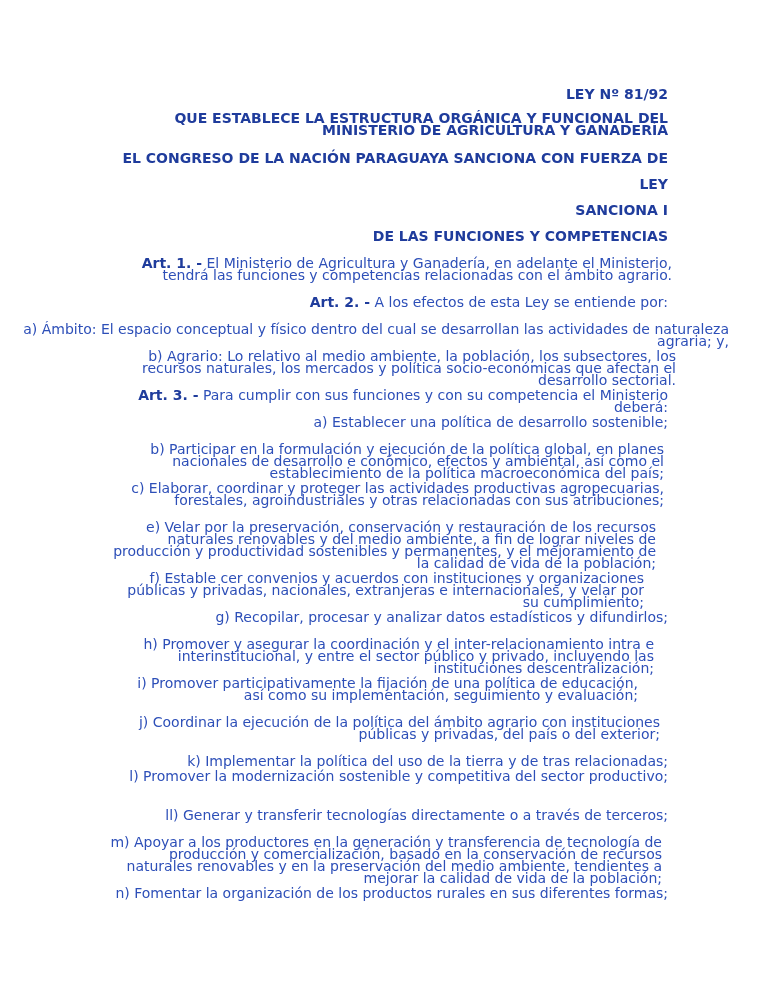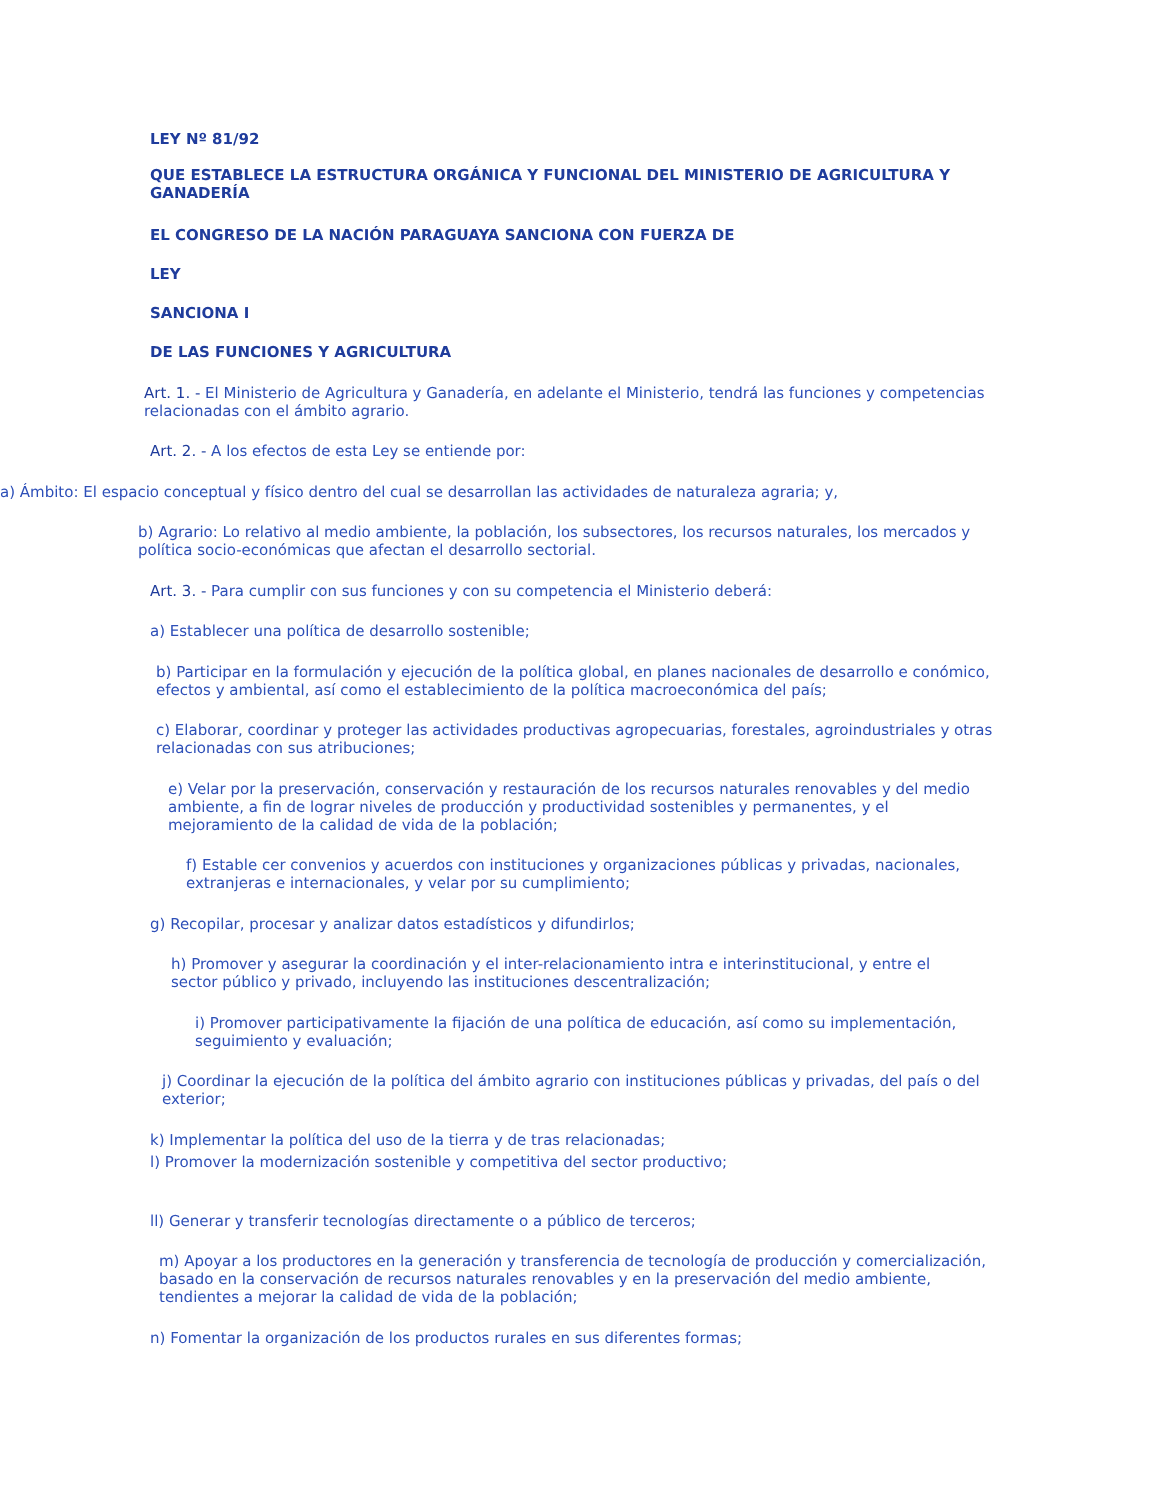--- a/index.html
+++ b/index.html
@@ -1,45 +1,45 @@
 <!DOCTYPE html>
 <html><head>
 <meta charset="utf-8">
 <style>
   html, body { margin:0; padding:0; background:#ffffff; }
   body { width:768px; height:994px; overflow:hidden; position:relative; }
   .page { position:absolute; left:0; top:0; width:768px; }
   .line {
     position:absolute; left:100px; width:568px;
-    text-align:left;
+    text-align:right;
     font-family:"DejaVu Sans", sans-serif;
-    font-size:10px; line-height:12px;
+    font-size:14px; line-height:12px;
     color:#2d4fb8;
     white-space:normal;
   }
   .wide { left:96px; width:576px; }
   .head { font-weight:bold; color:#1f3c9c; }
-  .art { font-weight:normal; color:#1f3c9c;margin-top:28px; }
+  .art { font-weight:bold; color:#1f3c9c;margin-top:28px; }
 </style>
 </head>
 <body>
 
 <div class="page">
 
   <div class="line head" style="top:88px">LEY Nº 81/92</div>
 
   <div class="line head" style="top:112px">QUE ESTABLECE LA ESTRUCTURA ORGÁNICA Y FUNCIONAL DEL MINISTERIO DE AGRICULTURA Y GANADERÍA</div>
 
   <div class="line head" style="top:152px">EL CONGRESO DE LA NACIÓN PARAGUAYA SANCIONA CON FUERZA DE</div>
 
   <div class="line head" style="top:178px">LEY</div>
 
   <div class="line head" style="top:204px">SANCIONA I</div>
 
-  <div class="line head" style="top:230px">DE LAS FUNCIONES Y AGRICULTURA</div>
+  <div class="line head" style="top:230px">DE LAS FUNCIONES Y COMPETENCIAS</div>
 
   <div class="line wide" style="top:257px">
     <span class="art">Art. 1. -</span><span> El Ministerio de Agricultura y Ganadería, en adelante el Ministerio, tendrá las funciones y competencias relacionadas con el ámbito agrario.</span>
   </div>
 
   <div class="line" style="top:296px">
     <span class="art">Art. 2. -</span><span> A los efectos de esta Ley se entiende por:</span>
   </div>
 
   <div class="line wide" style="top:323px; left:0; width:729px">a) Ámbito: El espacio conceptual y físico dentro del cual se desarrollan las actividades de naturaleza agraria; y,</div>
@@ -65,19 +65,19 @@
   <div class="line" style="top:638px; left:114px; width:540px">h) Promover y asegurar la coordinación y el inter-relacionamiento intra e interinstitucional, y entre el sector público y privado, incluyendo las instituciones descentralización;</div>
 
   <div class="line" style="top:677px; left:130px; width:508px">i) Promover participativamente la fijación de una política de educación, así como su implementación, seguimiento y evaluación;</div>
 
   <div class="line" style="top:716px; left:108px; width:552px">j) Coordinar la ejecución de la política del ámbito agrario con instituciones públicas y privadas, del país o del exterior;</div>
 
   <div class="line" style="top:755px">k) Implementar la política del uso de la tierra y de tras relacionadas;</div>
 
   <div class="line" style="top:770px">l) Promover la modernización sostenible y competitiva del sector productivo;</div>
 
-  <div class="line" style="top:809px">ll) Generar y transferir tecnologías directamente o a público de terceros;</div>
+  <div class="line" style="top:809px">ll) Generar y transferir tecnologías directamente o a través de terceros;</div>
 
   <div class="line wide" style="top:836px; left:106px; width:556px">m) Apoyar a los productores en la generación y transferencia de tecnología de producción y comercialización, basado en la conservación de recursos naturales renovables y en la preservación del medio ambiente, tendientes a mejorar la calidad de vida de la población;</div>
 
   <div class="line" style="top:887px">n) Fomentar la organización de los productos rurales en sus diferentes formas;</div>
 
 </div>
 
 </body></html>

